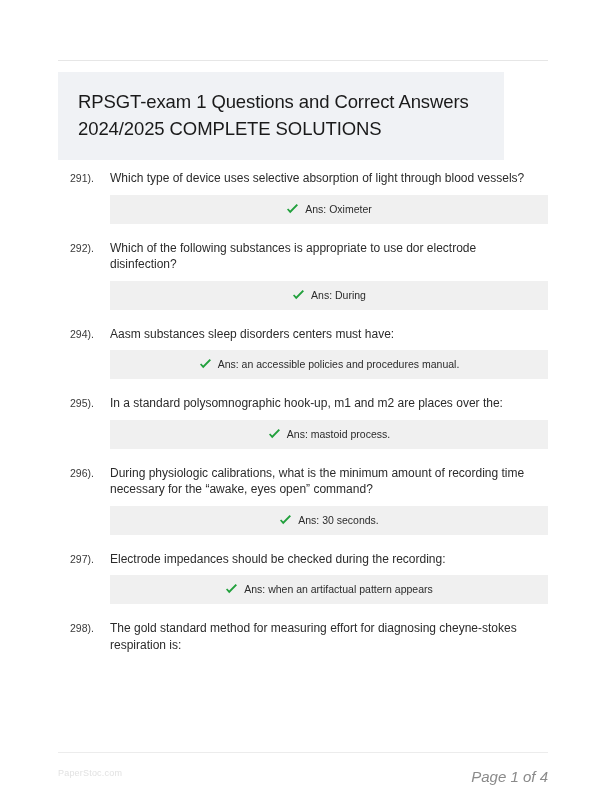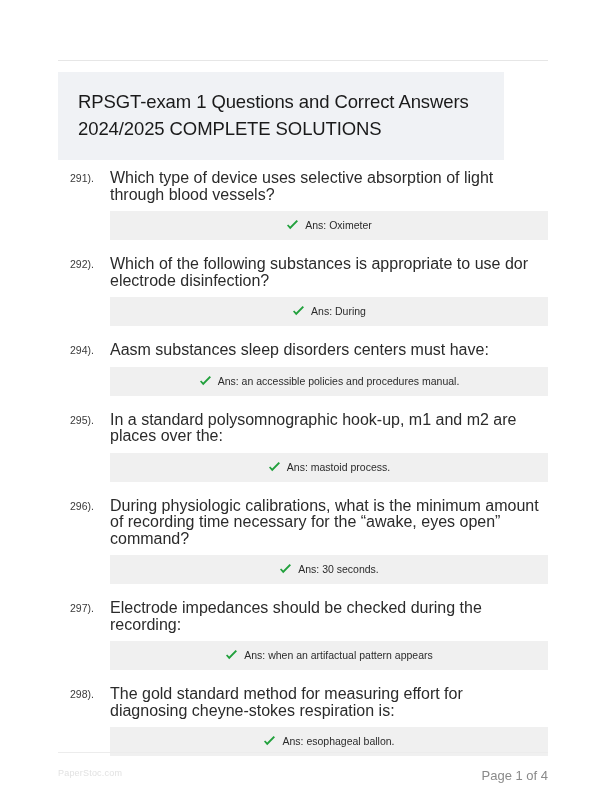--- a/index.html
+++ b/index.html
@@ -64,21 +64,21 @@
     width: 52px;
     flex: 0 0 52px;
     font-size: 10.5px;
     color: #3a3a3a;
     padding-left: 12px;
     box-sizing: border-box;
     line-height: 16px;
   }
   .q-text {
     flex: 1 1 auto;
-    font-size: 16px;
+    font-size: 12px;
     line-height: 16.5px;
     color: #2b2b2b;
     padding-right: 8px;
   }
   .ans-row {
     margin-left: 52px;
     background: #f0f0f0;
     padding: 7px 10px 7px 10px;
     display: flex;
     align-items: flex-start;
@@ -120,22 +120,23 @@
     top: 16px;
     left: 58px;
     font-size: 9px;
     color: #e2e2e2;
     letter-spacing: 0.2px;
   }
   .page-label {
     position: absolute;
     top: 16px;
     right: 58px;
-    font-size: 13px;
+    font-size: 15px;
     color: #8a8a8a;
+    font-style: italic;
   }
 </style>
 </head>
 <body>
 
 <div class="page">
 
   <div class="top-rule"></div>
 
   <div class="doc-header">
@@ -232,28 +233,20 @@
             </svg>
         </span>
         <span class="ans-text">Ans: when an artifactual pattern appears</span>
       </div>
     </div>
 
     <div class="qa-item">
       <div class="q-row">
         <div class="q-num">298).</div>
         <div class="q-text">The gold standard method for measuring effort for diagnosing cheyne-stokes respiration is:</div>
-      </div>
-      <div class="ans-row">
-        <span class="check">
-          <svg width="13" height="13" viewBox="0 0 13 13">
-              <path d="M1 6.6 L4.2 10.2 L12 2.2 L10.6 1 L4.2 7.6 L2.2 5.4 Z" fill="#21a03c"></path>
-            </svg>
-        </span>
-        <span class="ans-text">Ans: esophageal ballon.</span>
       </div>
     </div>
 
   </div>
 
   <div class="footer">
     <div class="footer-rule"></div>
     <div class="watermark">PaperStoc.com</div>
     <div class="page-label">Page 1 of 4</div>
   </div>

